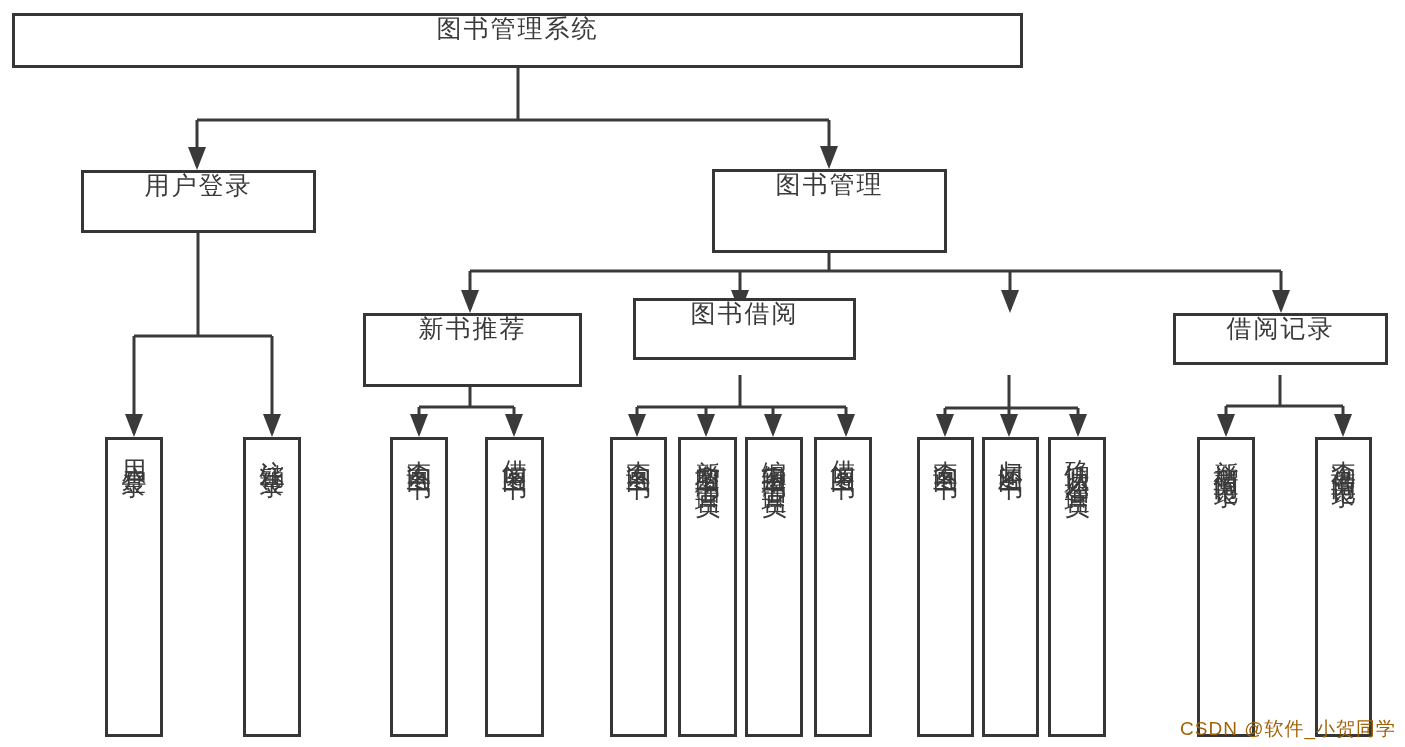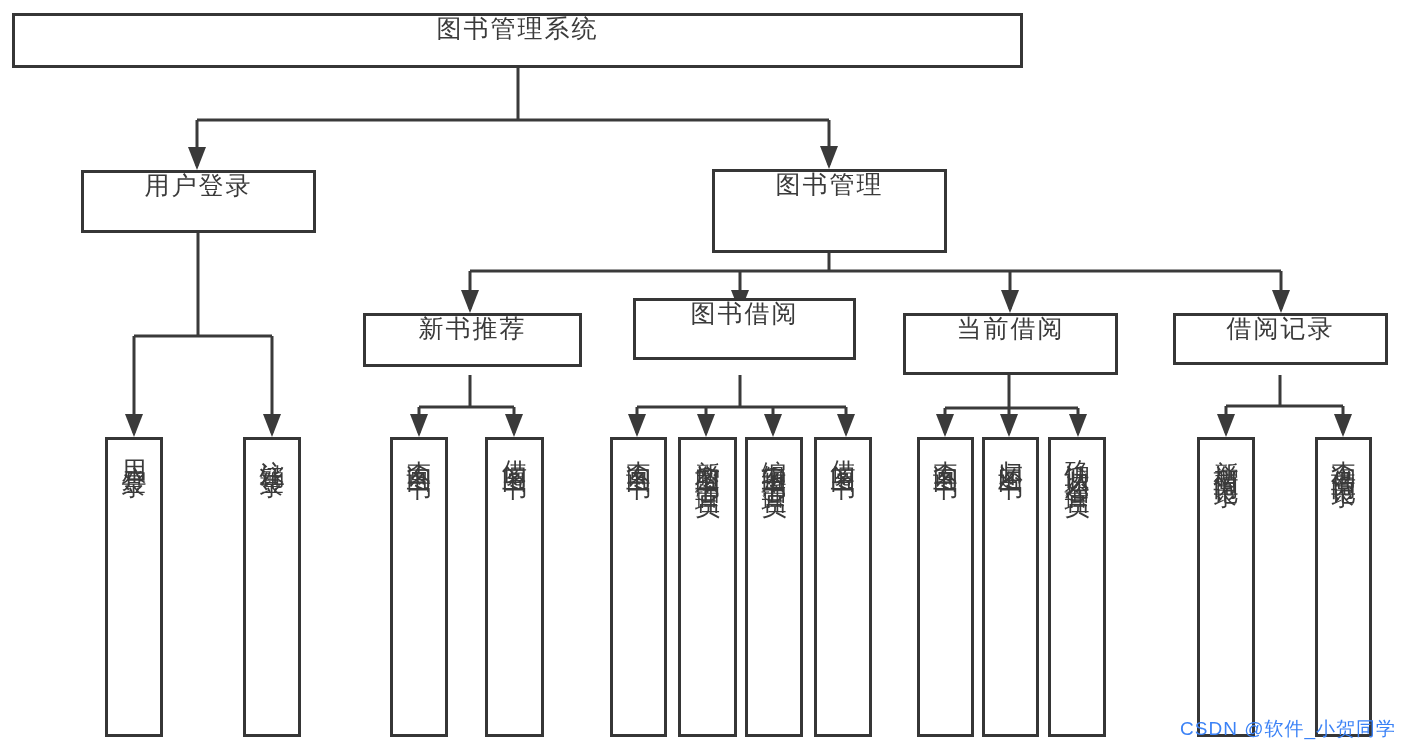--- a/index.html
+++ b/index.html
@@ -30,21 +30,21 @@
     text-orientation:mixed;
     font-size:25px;
     letter-spacing:5px;
     line-height:1;
   }
   .watermark{
     position:absolute;z-index:5;
     right:9px;bottom:5px;
     font-size:19px;
     letter-spacing:1px;
-    color:#3b82f6;
+    color:#a16207;
     white-space:nowrap;
   }
 </style>
 </head>
 <body>
 
 <div class="canvas">
 
   <svg class="connectors" width="1405" height="747" viewBox="0 0 1405 747">
     <path d="M518 65 V120 M197 120 H829 M197 120 V166 M829 120 V165
@@ -81,28 +81,25 @@
     <span class="lbl">图书管理系统</span>
   </div>
 
   <div class="box h" style="left:81px;top:170px;width:235px;height:63px">
     <span class="lbl">用户登录</span>
   </div>
   <div class="box h" style="left:712px;top:169px;width:235px;height:84px">
     <span class="lbl">图书管理</span>
   </div>
 
-  <div class="box h" style="left:363px;top:313px;width:219px;height:54px">
+  <div class="box h" style="left:363px;top:313px;width:219px;height:74px">
     <span class="lbl">新书推荐</span>
   </div>
   <div class="box h" style="left:633px;top:298px;width:223px;height:62px">
     <span class="lbl">图书借阅</span>
-  </div>
-  <div class="box h" style="left:903px;top:313px;width:215px;height:62px">
-    <span class="lbl">当前借阅</span>
   </div>
   <div class="box h" style="left:1173px;top:313px;width:215px;height:52px">
     <span class="lbl">借阅记录</span>
   </div>
 
   <div class="box v" style="left:105px;top:437px;width:58px;height:300px">
     <span class="lbl">用户登录</span>
   </div>
   <div class="box v" style="left:243px;top:437px;width:58px;height:300px">
     <span class="lbl">注销登录</span>

